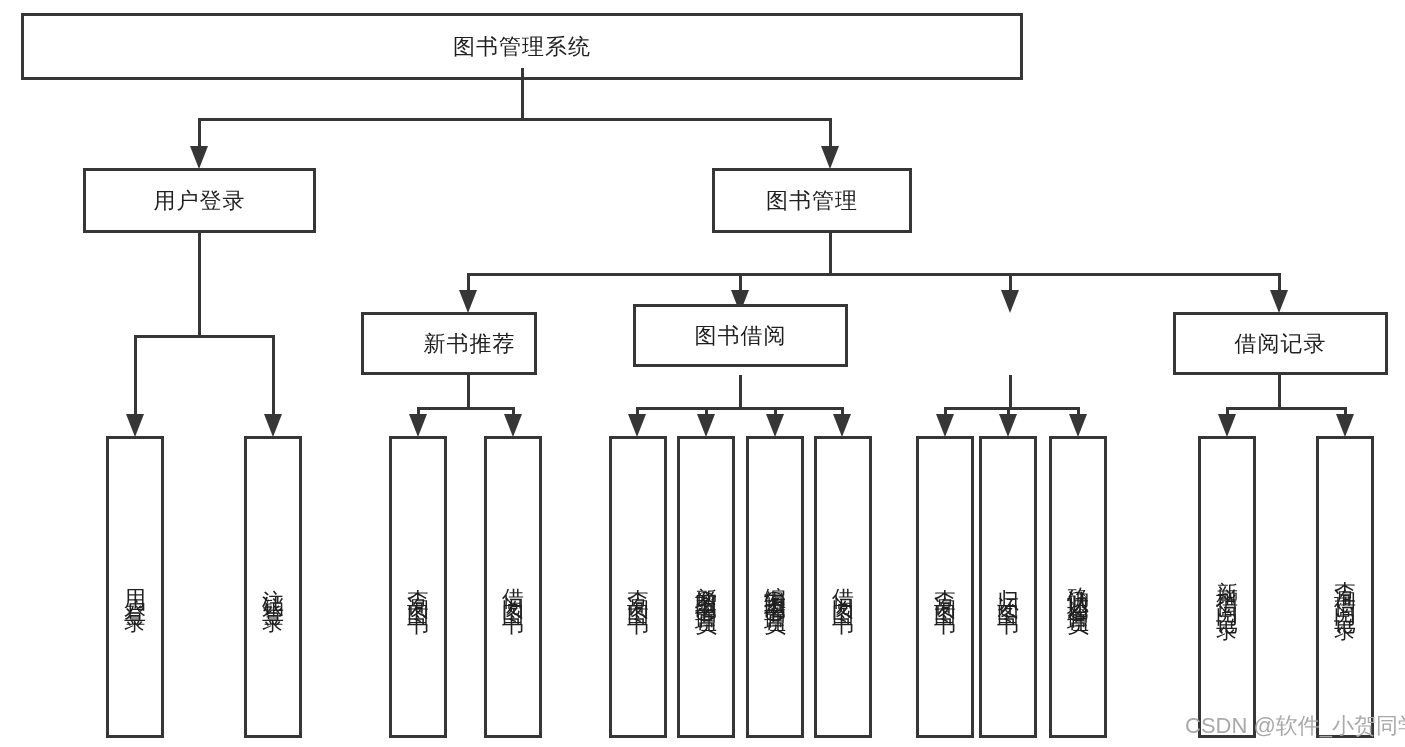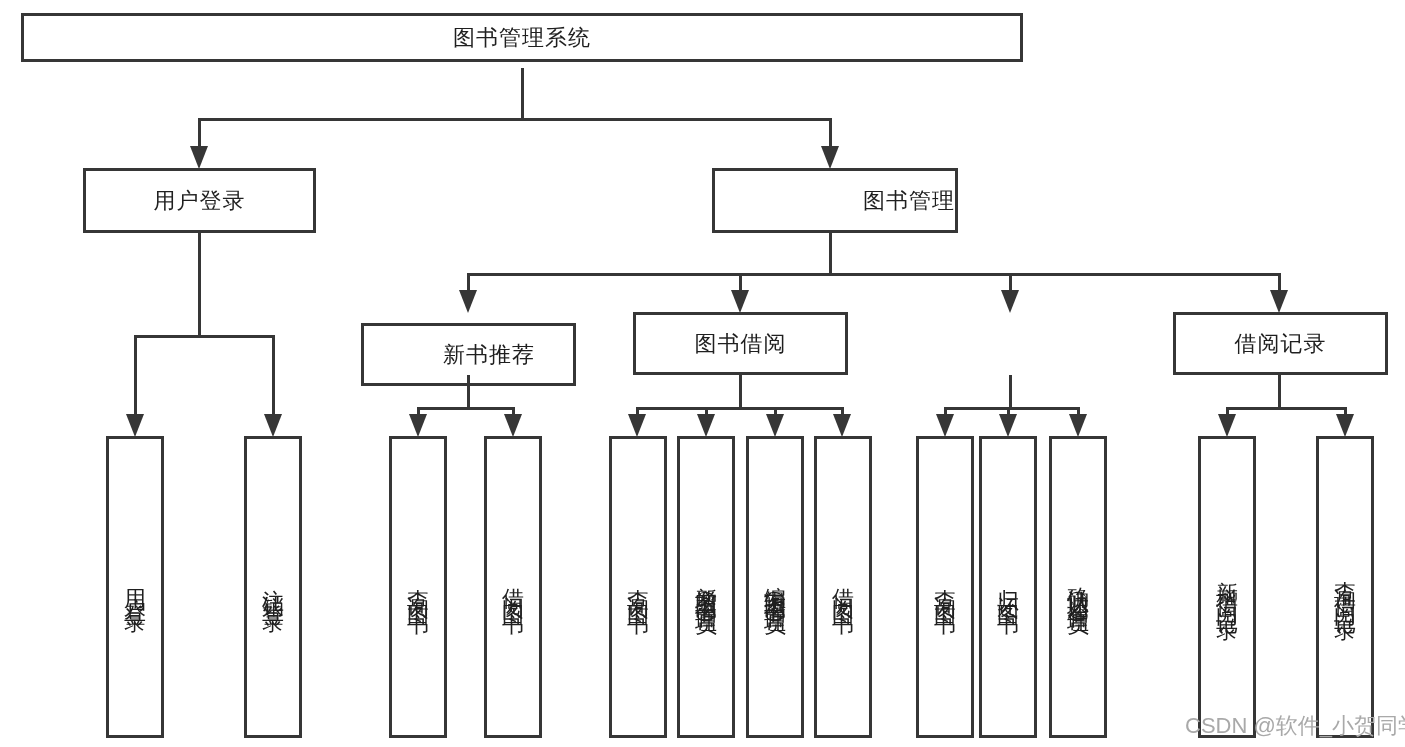--- a/index.html
+++ b/index.html
@@ -56,35 +56,35 @@
     font-size:22px;
     color:#a9a9a9;
     white-space:nowrap;
   }
 </style>
 </head>
 <body>
 
 <div id="canvas">
 
-  <div class="box" style="left:21px;top:13px;width:1002px;height:49px;">
+  <div class="box" style="left:21px;top:13px;width:1002px;height:67px;">
     <span>图书管理系统</span>
   </div>
 
   <div class="vline" style="left:521px;top:68px;height:50px;"></div>
   <div class="hline" style="left:198px;top:118px;width:634px;"></div>
   <div class="vline" style="left:198px;top:118px;height:32px;"></div>
   <div class="arrow" style="left:190px;top:146px;"></div>
   <div class="vline" style="left:829px;top:118px;height:32px;"></div>
   <div class="arrow" style="left:821px;top:146px;"></div>
 
   <div class="box" style="left:83px;top:168px;width:233px;height:65px;">
     <span>用户登录</span>
   </div>
-  <div class="box" style="left:712px;top:168px;width:246px;height:65px;justify-content:flex-end;">
+  <div class="box" style="left:712px;top:168px;width:200px;height:65px;">
     <span>图书管理</span>
   </div>
 
   <div class="vline" style="left:198px;top:233px;height:102px;"></div>
   <div class="hline" style="left:134px;top:335px;width:141px;"></div>
   <div class="vline" style="left:134px;top:335px;height:81px;"></div>
   <div class="arrow" style="left:126px;top:414px;"></div>
   <div class="vline" style="left:272px;top:335px;height:81px;"></div>
   <div class="arrow" style="left:264px;top:414px;"></div>
 
@@ -92,24 +92,24 @@
   <div class="hline" style="left:467px;top:273px;width:814px;"></div>
   <div class="vline" style="left:467px;top:273px;height:19px;"></div>
   <div class="arrow" style="left:459px;top:290px;"></div>
   <div class="vline" style="left:739px;top:273px;height:19px;"></div>
   <div class="arrow" style="left:731px;top:290px;"></div>
   <div class="vline" style="left:1009px;top:273px;height:19px;"></div>
   <div class="arrow" style="left:1001px;top:290px;"></div>
   <div class="vline" style="left:1278px;top:273px;height:19px;"></div>
   <div class="arrow" style="left:1270px;top:290px;"></div>
 
-  <div class="box" style="left:361px;top:323px;width:215px;height:63px;padding-left:41px;">
+  <div class="box" style="left:361px;top:312px;width:176px;height:63px;padding-left:41px;">
     <span>新书推荐</span>
   </div>
-  <div class="box" style="left:633px;top:312px;width:215px;height:63px;">
+  <div class="box" style="left:633px;top:304px;width:215px;height:63px;">
     <span>图书借阅</span>
   </div>
   <div class="box" style="left:1173px;top:312px;width:215px;height:63px;">
     <span>借阅记录</span>
   </div>
 
   <div class="vline" style="left:467px;top:375px;height:32px;"></div>
   <div class="hline" style="left:417px;top:407px;width:98px;"></div>
   <div class="vline" style="left:417px;top:407px;height:9px;"></div>
   <div class="arrow" style="left:409px;top:414px;"></div>

